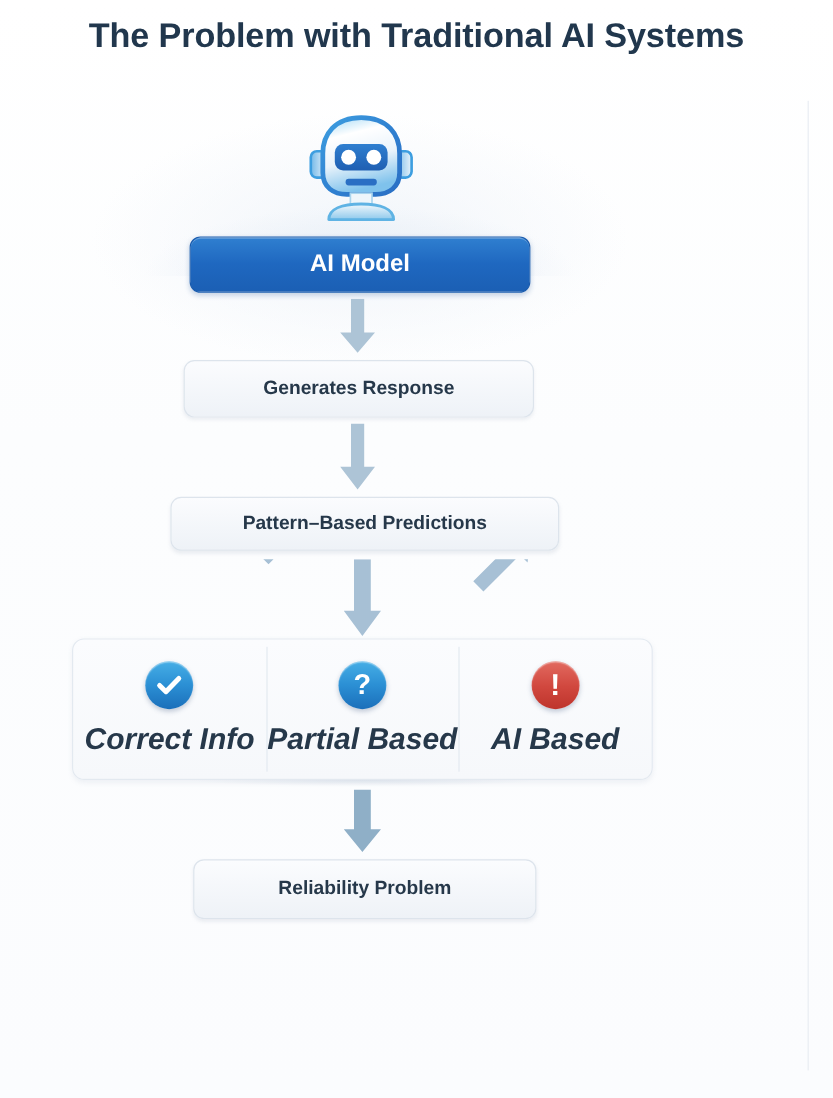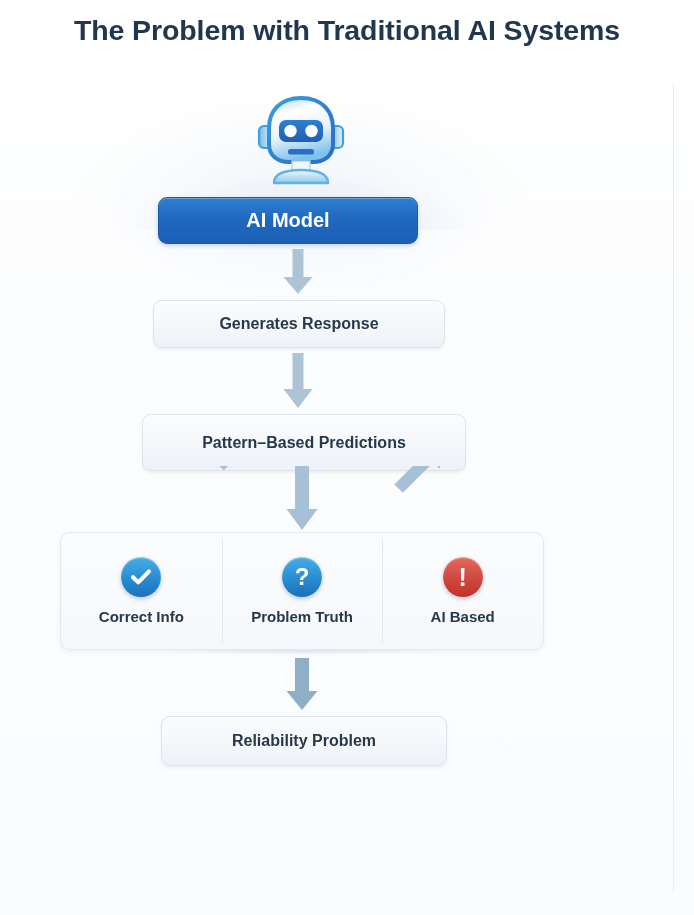--- a/index.html
+++ b/index.html
@@ -67,21 +67,21 @@
     box-sizing: border-box;
     display: flex;
     align-items: center;
     justify-content: center;
     font-weight: 700;
     border-radius: 9px;
   }
   .node-primary {
     left: 158px;
     top: 197px;
-    width: 260px;
+    width: 284px;
     height: 47px;
     background: linear-gradient(180deg, #2f7fd0 0%, #1f68c0 48%, #1b5fb4 100%);
     color: #ffffff;
     font-size: 20px;
     border: 1px solid #1a5cae;
     box-shadow: 0 2px 4px rgba(30,80,150,0.22), inset 0 1px 0 rgba(255,255,255,0.28);
   }
   .node-soft {
     background: linear-gradient(180deg, #fbfcfe 0%, #eef2f7 100%);
     color: #26384a;
@@ -92,21 +92,21 @@
   .node-generates {
     left: 153px;
     top: 300px;
     width: 292px;
     height: 48px;
   }
   .node-pattern {
     left: 142px;
     top: 414px;
     width: 324px;
-    height: 57px;
+    height: 45px;
   }
   .node-reliability {
     left: 161px;
     top: 716px;
     width: 286px;
     height: 50px;
   }
 
   
   .arrow {
@@ -140,23 +140,24 @@
   .outcome + .outcome::before {
     content: "";
     position: absolute;
     left: 0;
     top: 6px;
     bottom: 6px;
     width: 1px;
     background: #e3e9f0;
   }
   .outcome-label {
-    font-size: 15px;
+    font-size: 25px;
     font-weight: 700;
     color: #26384a;
+    font-style: italic;
   }
   .badge {
     width: 40px;
     height: 40px;
     border-radius: 50%;
     display: flex;
     align-items: center;
     justify-content: center;
     box-shadow: 0 2px 4px rgba(40,70,110,0.28), inset 0 1px 1px rgba(255,255,255,0.45);
   }
@@ -289,21 +290,21 @@
           <path d="M5 13.2 L10.3 18.4 L21 7.4" fill="none" stroke="#ffffff" stroke-width="4.1" stroke-linecap="round" stroke-linejoin="round"></path>
         </svg>
       </div>
       <div class="outcome-label">Correct Info</div>
     </div>
 
     <div class="outcome">
       <div class="badge badge-blue">
         <span class="badge-glyph glyph-q">?</span>
       </div>
-      <div class="outcome-label">Problem Truth</div>
+      <div class="outcome-label">Partial Based</div>
     </div>
 
     <div class="outcome">
       <div class="badge badge-red">
         <span class="badge-glyph glyph-x">!</span>
       </div>
       <div class="outcome-label">AI Based</div>
     </div>
 
   </div>

